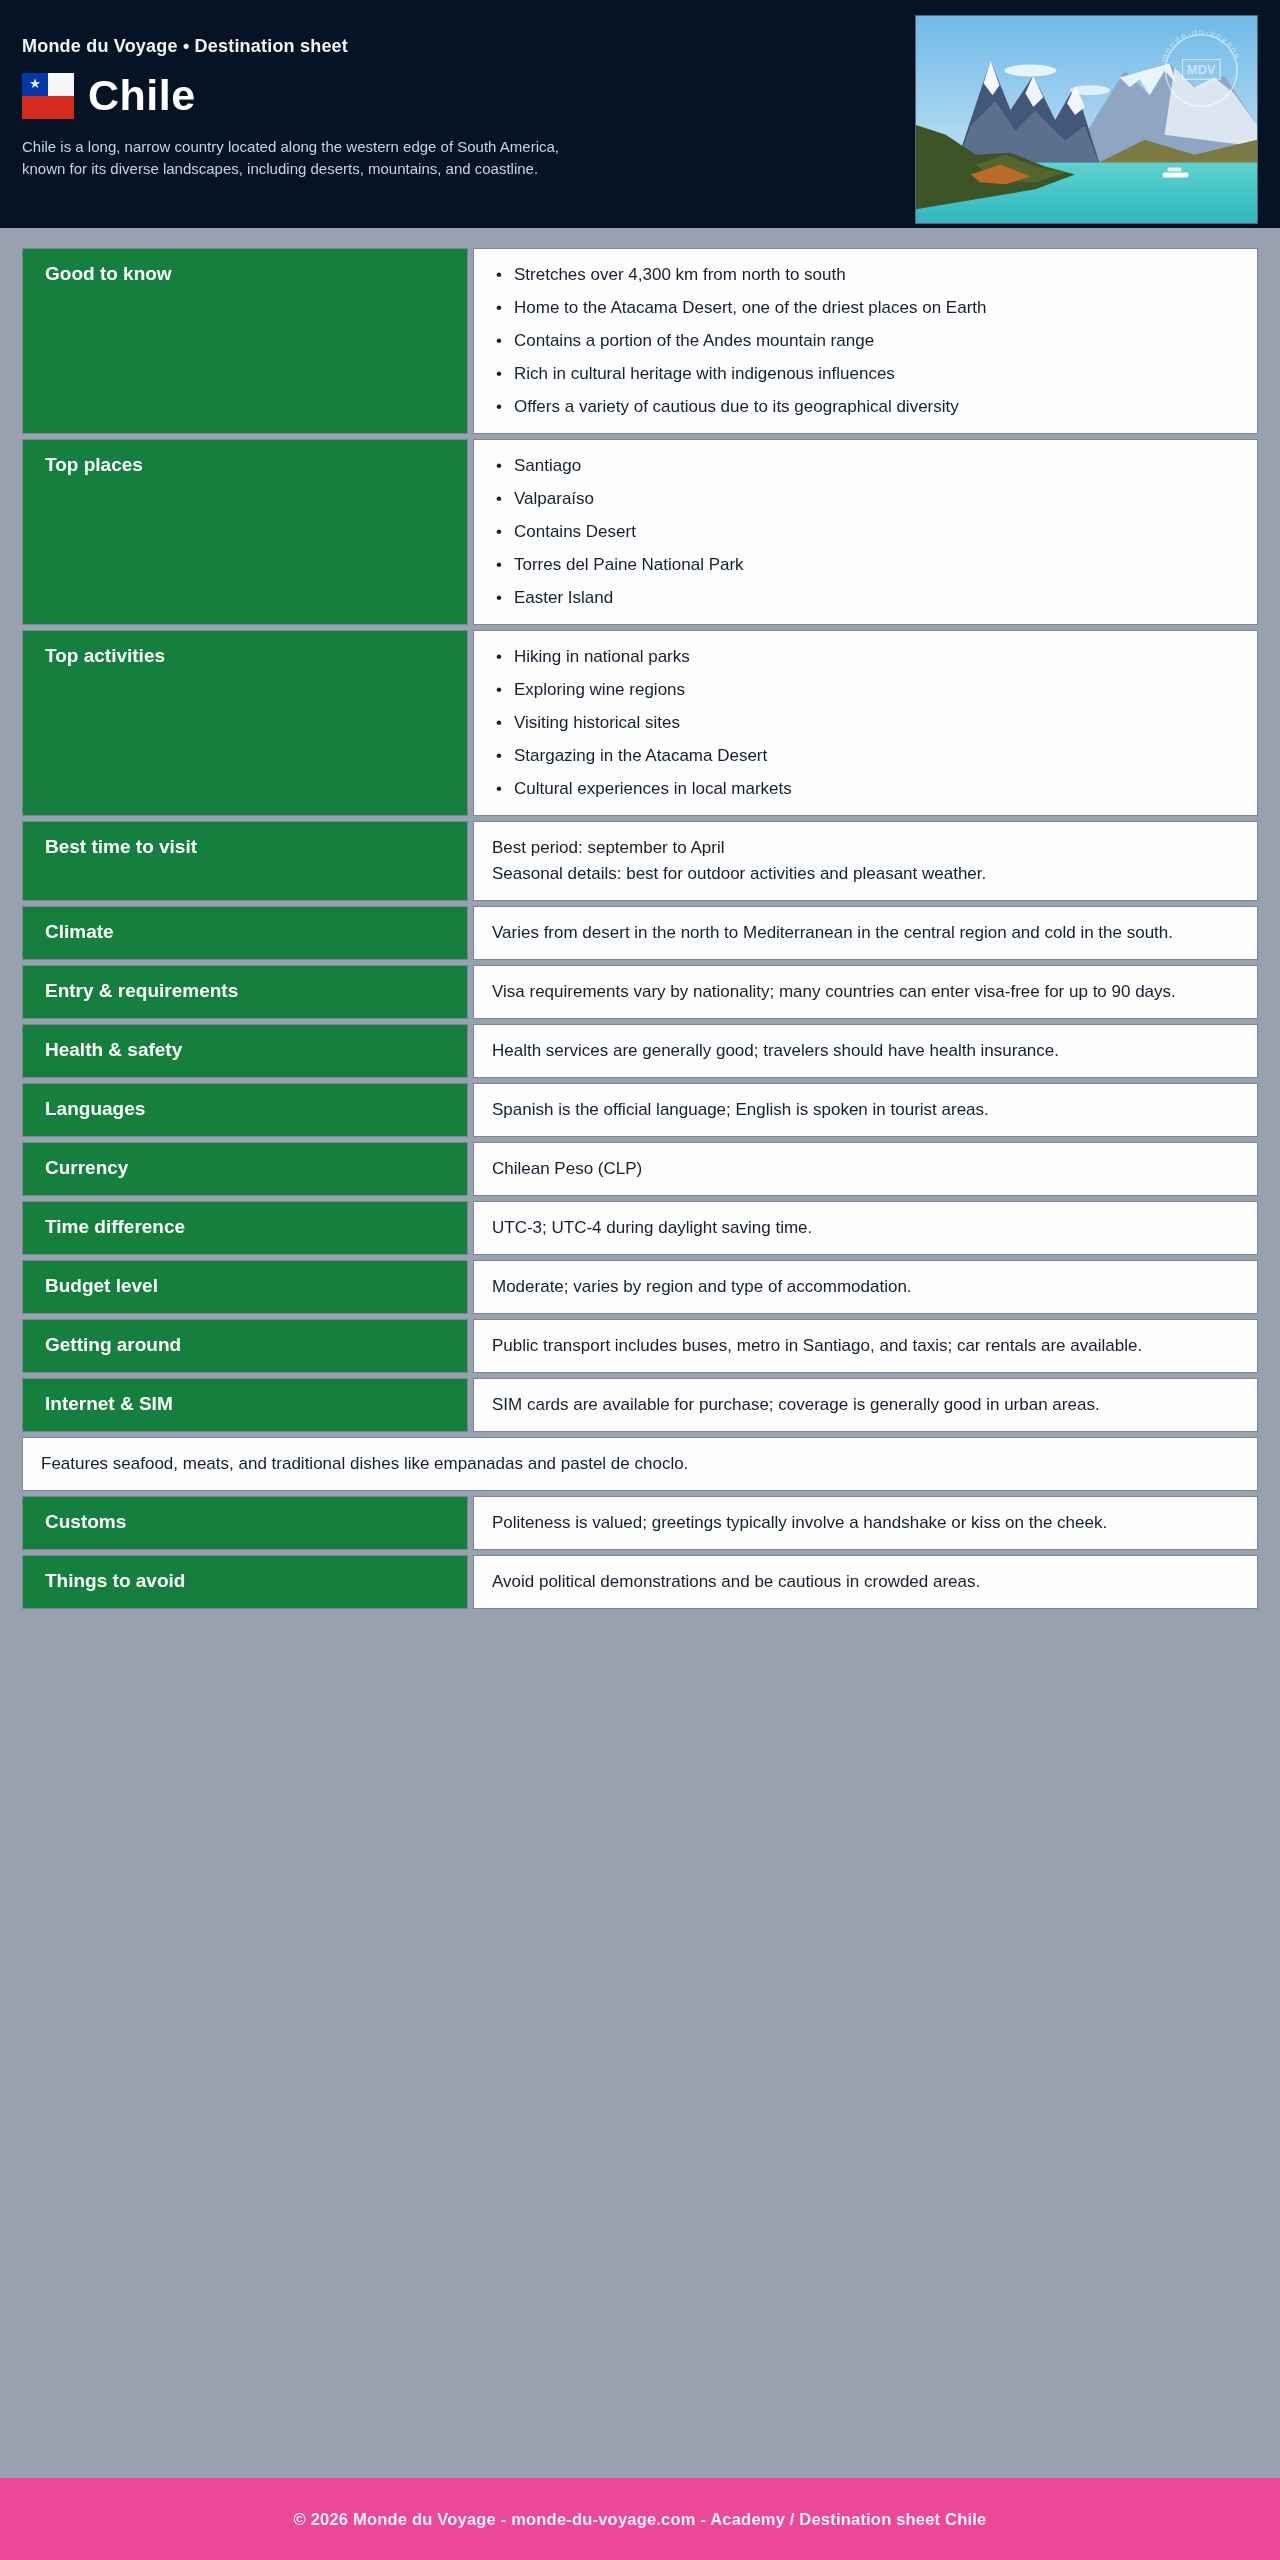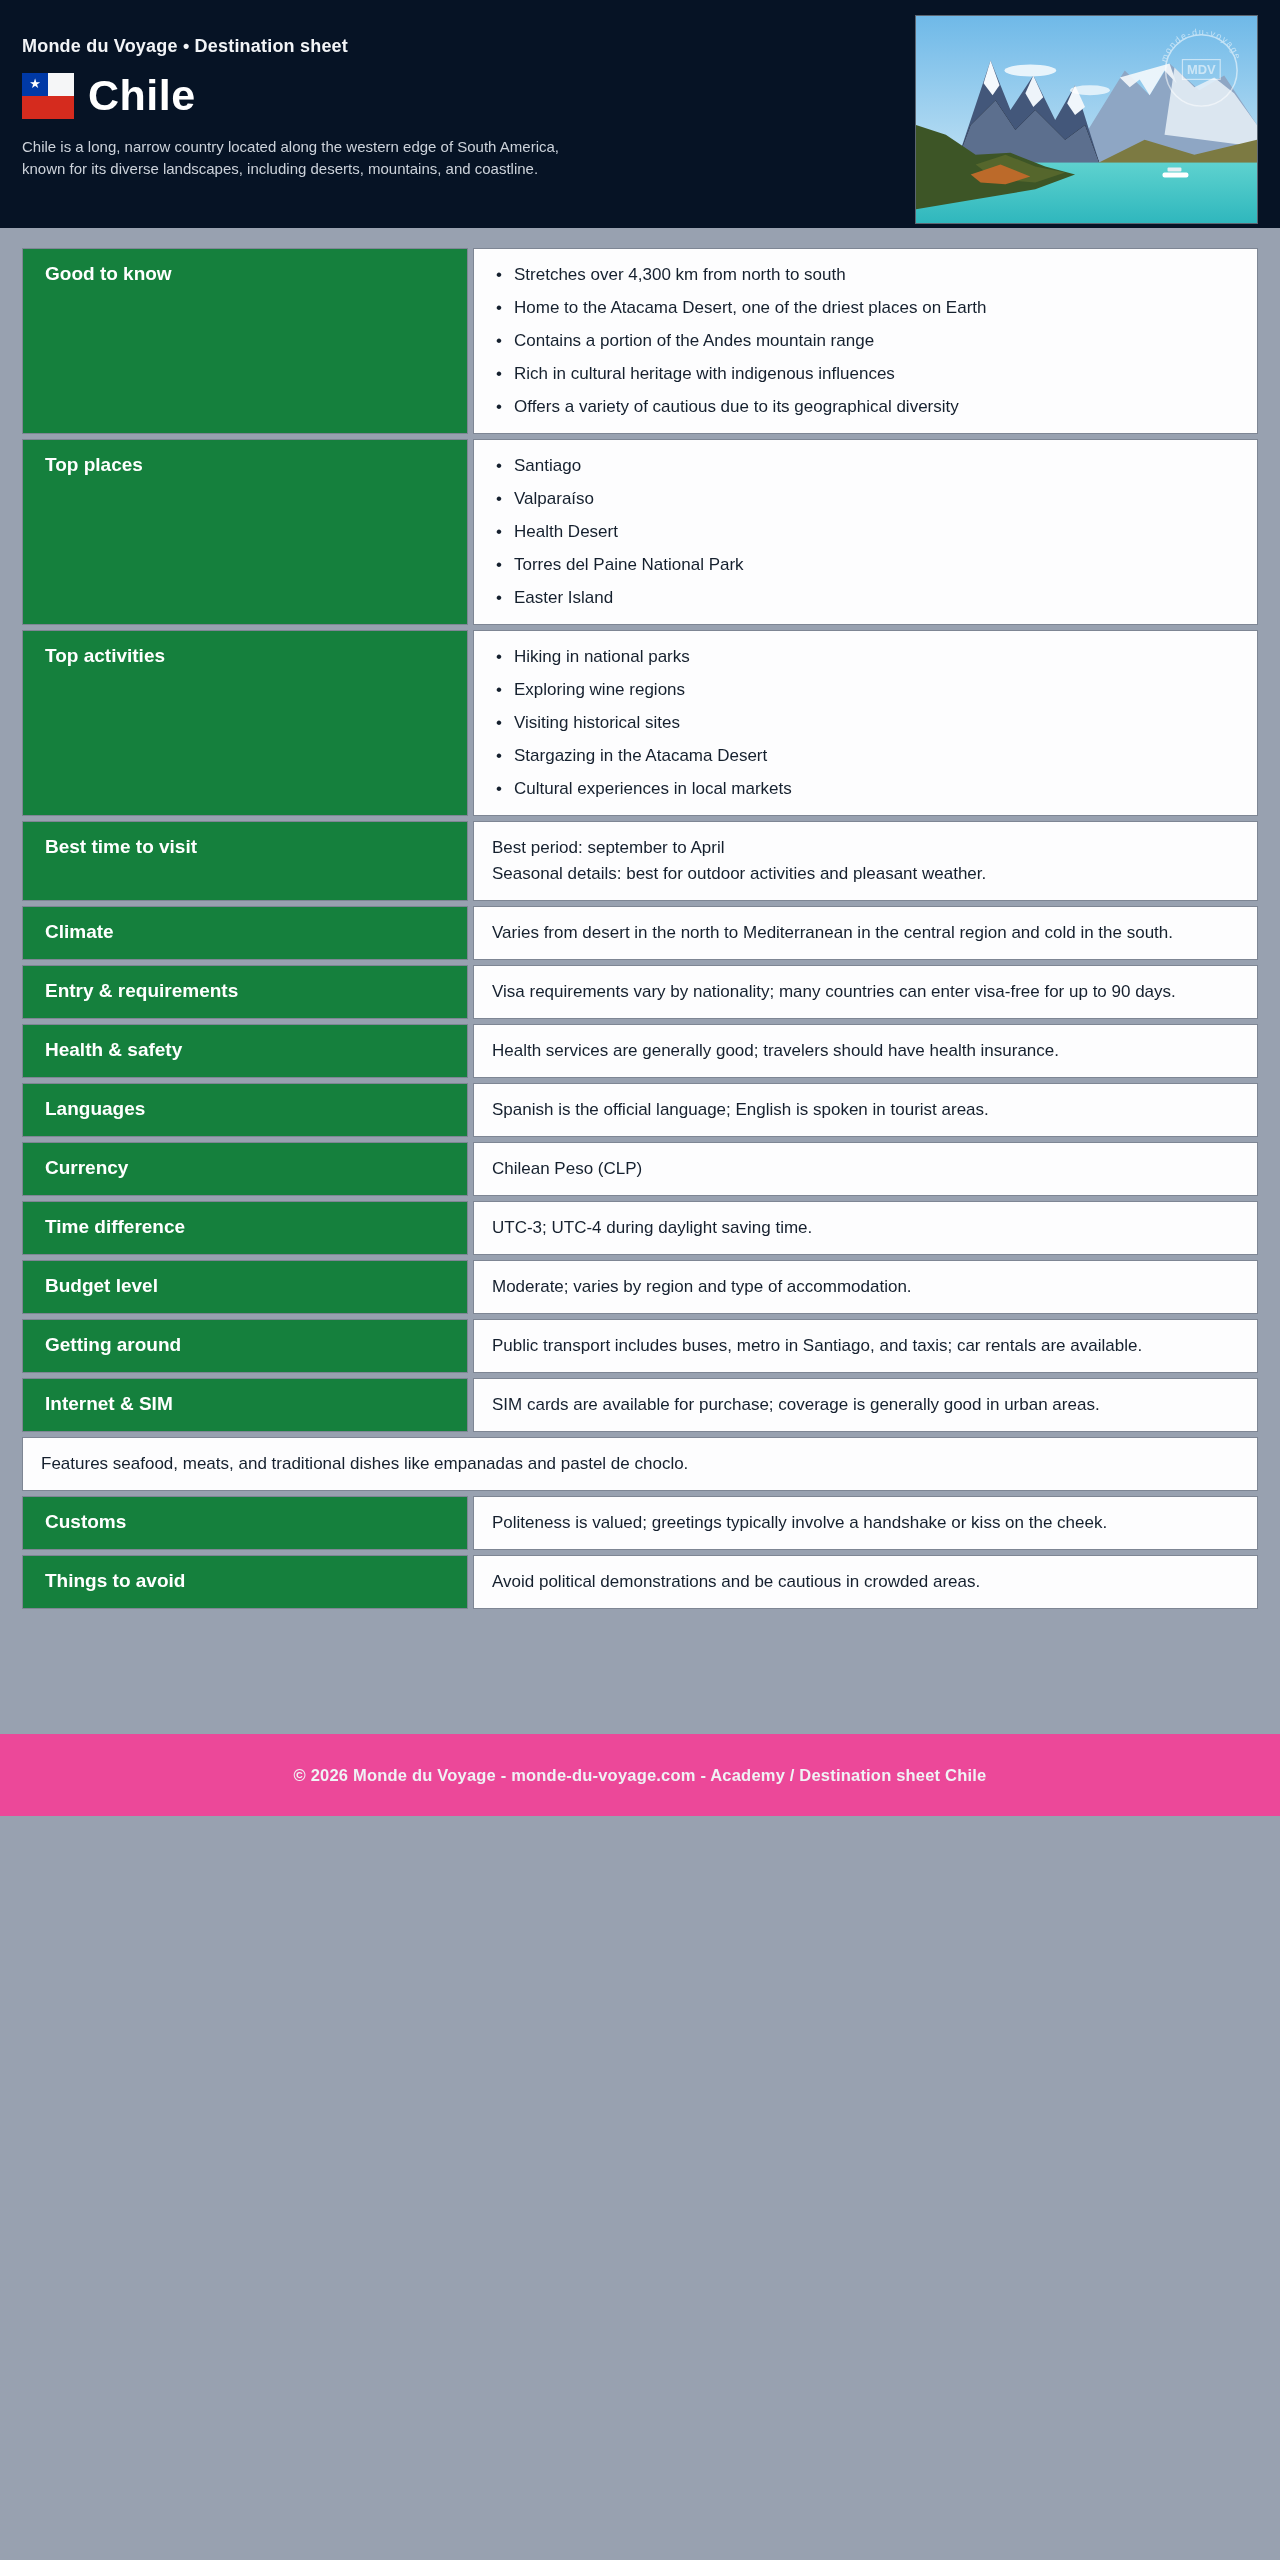--- a/index.html
+++ b/index.html
@@ -1,21 +1,21 @@
 <!DOCTYPE html>
 <html><head>
 <meta charset="utf-8">
 <style>
   * { box-sizing: border-box; margin: 0; padding: 0; }
   html, body { width: 1280px; height: 2560px; }
   body {
     font-family: "Liberation Sans", "DejaVu Sans", sans-serif;
     background: #98a1b0;
   }
-  .page { display: flex; flex-direction: column; width: 1280px; height: 1816px; }
+  .page { display: flex; flex-direction: column; width: 1280px; height: 2560px; }
 
   
   .header {
     position: relative;
     background: #061325;
     height: 228px;
     flex: 0 0 auto;
     color: #fff;
     padding: 36px 22px 0 22px;
   }
@@ -203,21 +203,21 @@
               <li>
                 <span class="bullet">•</span>
                 <span>Santiago</span>
               </li>
               <li>
                 <span class="bullet">•</span>
                 <span>Valparaíso</span>
               </li>
               <li>
                 <span class="bullet">•</span>
-                <span>Health Desert</span>
+                <span>Contains Desert</span>
               </li>
               <li>
                 <span class="bullet">•</span>
                 <span>Torres del Paine National Park</span>
               </li>
               <li>
                 <span class="bullet">•</span>
                 <span>Easter Island</span>
               </li>
             </ul>

